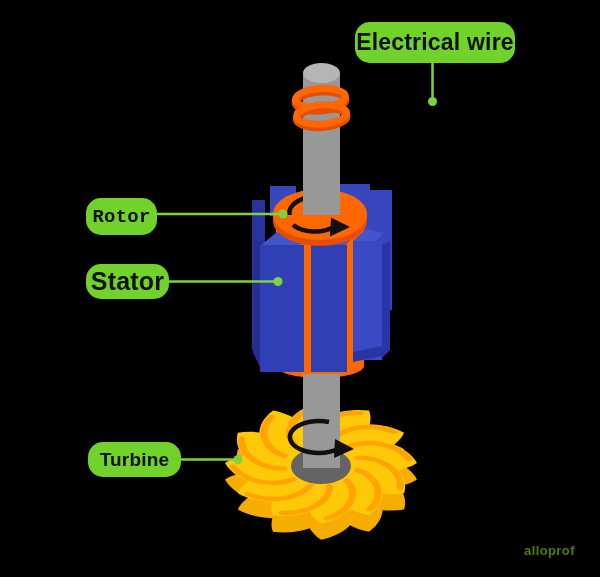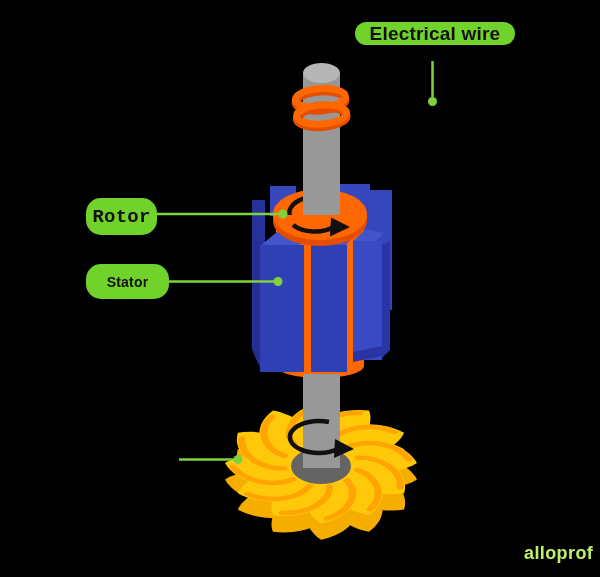--- a/index.html
+++ b/index.html
@@ -16,27 +16,27 @@
     position:relative;overflow:hidden;
   }
   .stage{position:absolute;inset:0;}
   svg{position:absolute;left:0;top:0;}
   .pill{
     position:absolute;display:flex;align-items:center;justify-content:center;
     background:var(--green);color:var(--ink);
     font-weight:bold;border-radius:15px;letter-spacing:.2px;
     white-space:nowrap;
   }
-  .pill-ew{left:355px;top:22px;width:160px;height:23px;font-size:19px;}
+  .pill-ew{left:355px;top:22px;width:160px;height:41px;font-size:23px;}
   .pill-rotor{left:86px;top:198px;width:71px;height:37px;font-size:19px;font-family:Liberation Mono, monospace;}
-  .pill-stator{left:86px;top:264px;width:83px;height:35px;font-size:14px;}
+  .pill-stator{left:86px;top:264px;width:83px;height:35px;font-size:25px;}
   .pill-turbine{left:88px;top:442px;width:93px;height:35px;font-size:19px;}
   .watermark{
     position:absolute;left:524px;top:543px;
-    color:#bef264;font-size:18px;font-weight:bold;letter-spacing:.4px;
+    color:#4d7c0f;font-size:13px;font-weight:bold;letter-spacing:.4px;
   }
 </style>
 </head>
 <body>
 
 <div class="stage">
 
   <svg width="600" height="577" viewBox="0 0 600 577">
     <defs>
       <path id="bl" d="M 96 0 C 84 -34 46 -46 20 -30 C 8 -20 6 -2 14 12 C 46 22 80 16 96 0 Z"></path>
@@ -166,15 +166,16 @@
       <circle cx="432.5" cy="101.5" r="4.5"></circle>
       <circle cx="283" cy="214" r="4.5"></circle>
       <circle cx="278" cy="281.5" r="4.5"></circle>
       <circle cx="238" cy="459.5" r="4.5"></circle>
     </g>
   </svg>
 
   <div class="pill pill-ew">Electrical wire</div>
   <div class="pill pill-rotor">Rotor</div>
   <div class="pill pill-stator">Stator</div>
+  <div class="pill pill-turbine">Turbine</div>
 
   <div class="watermark">alloprof</div>
 </div>
 
 </body></html>

